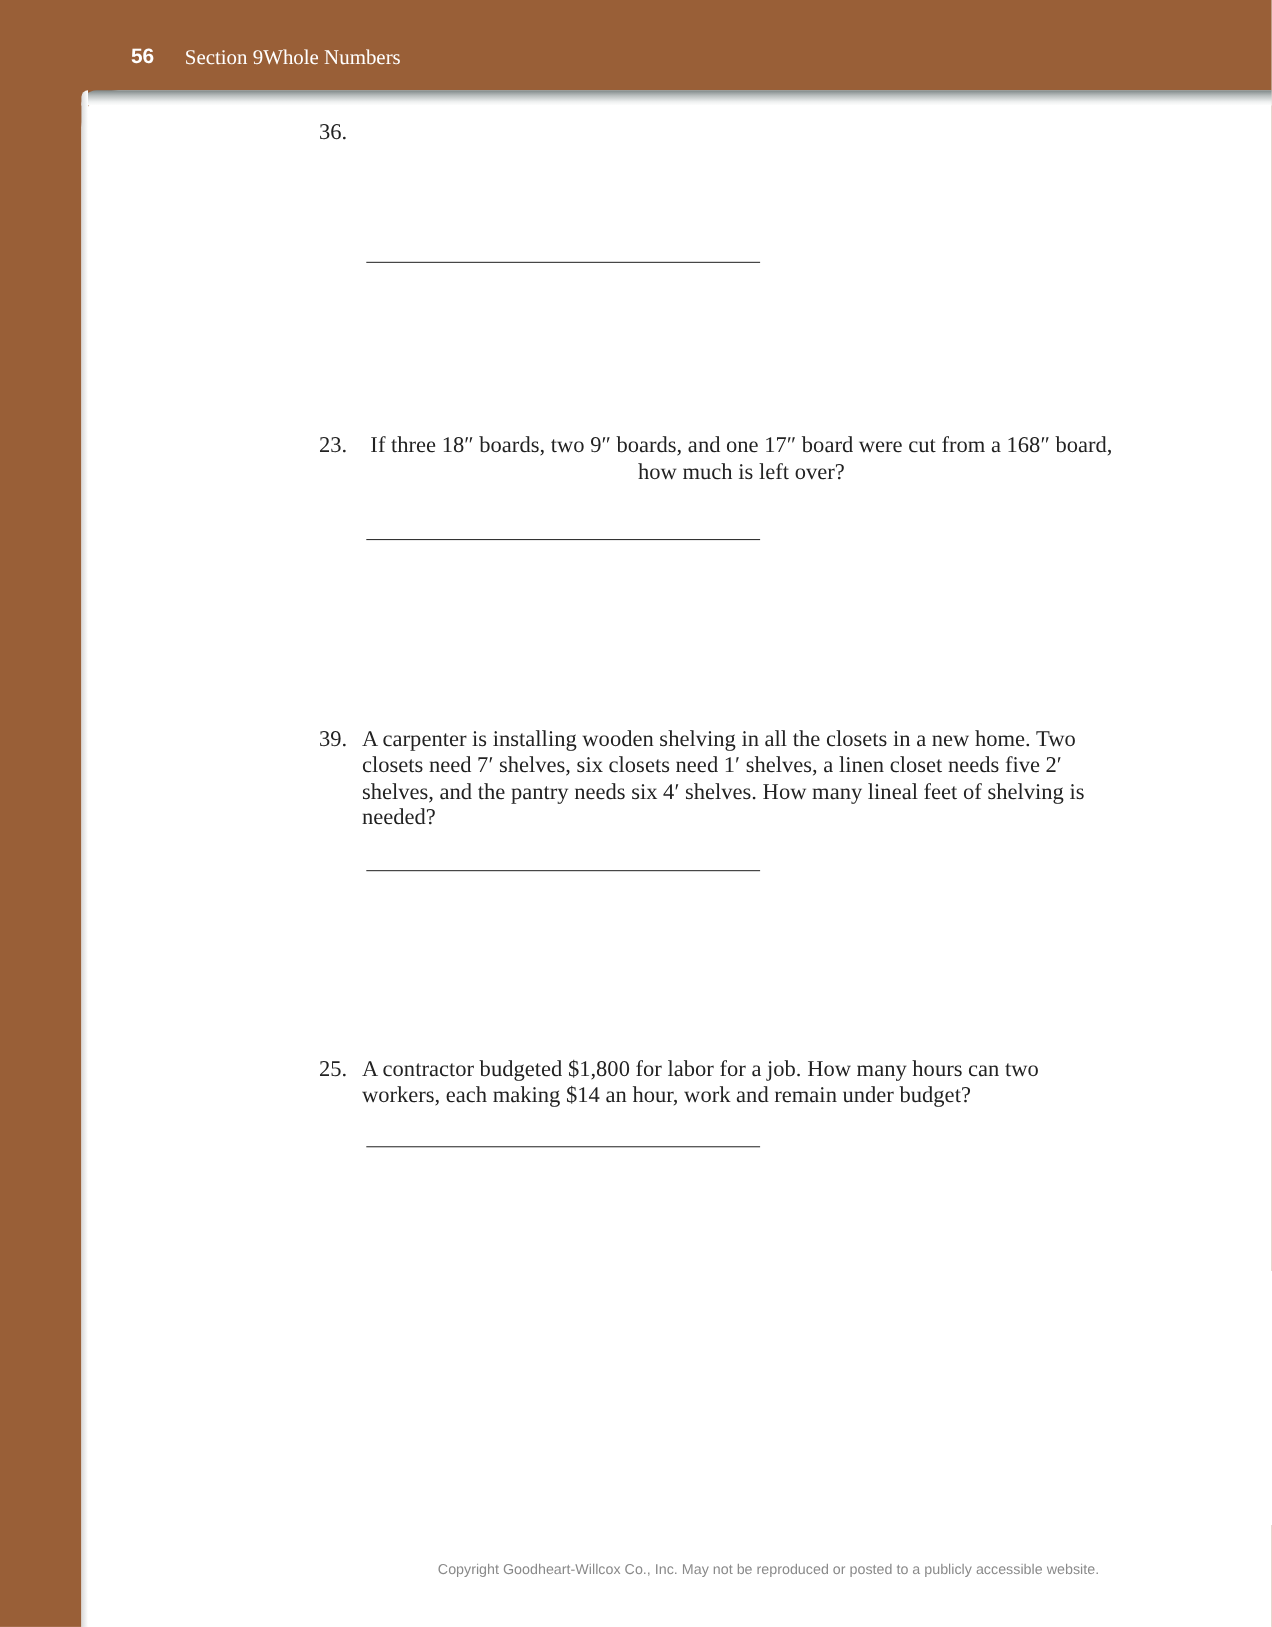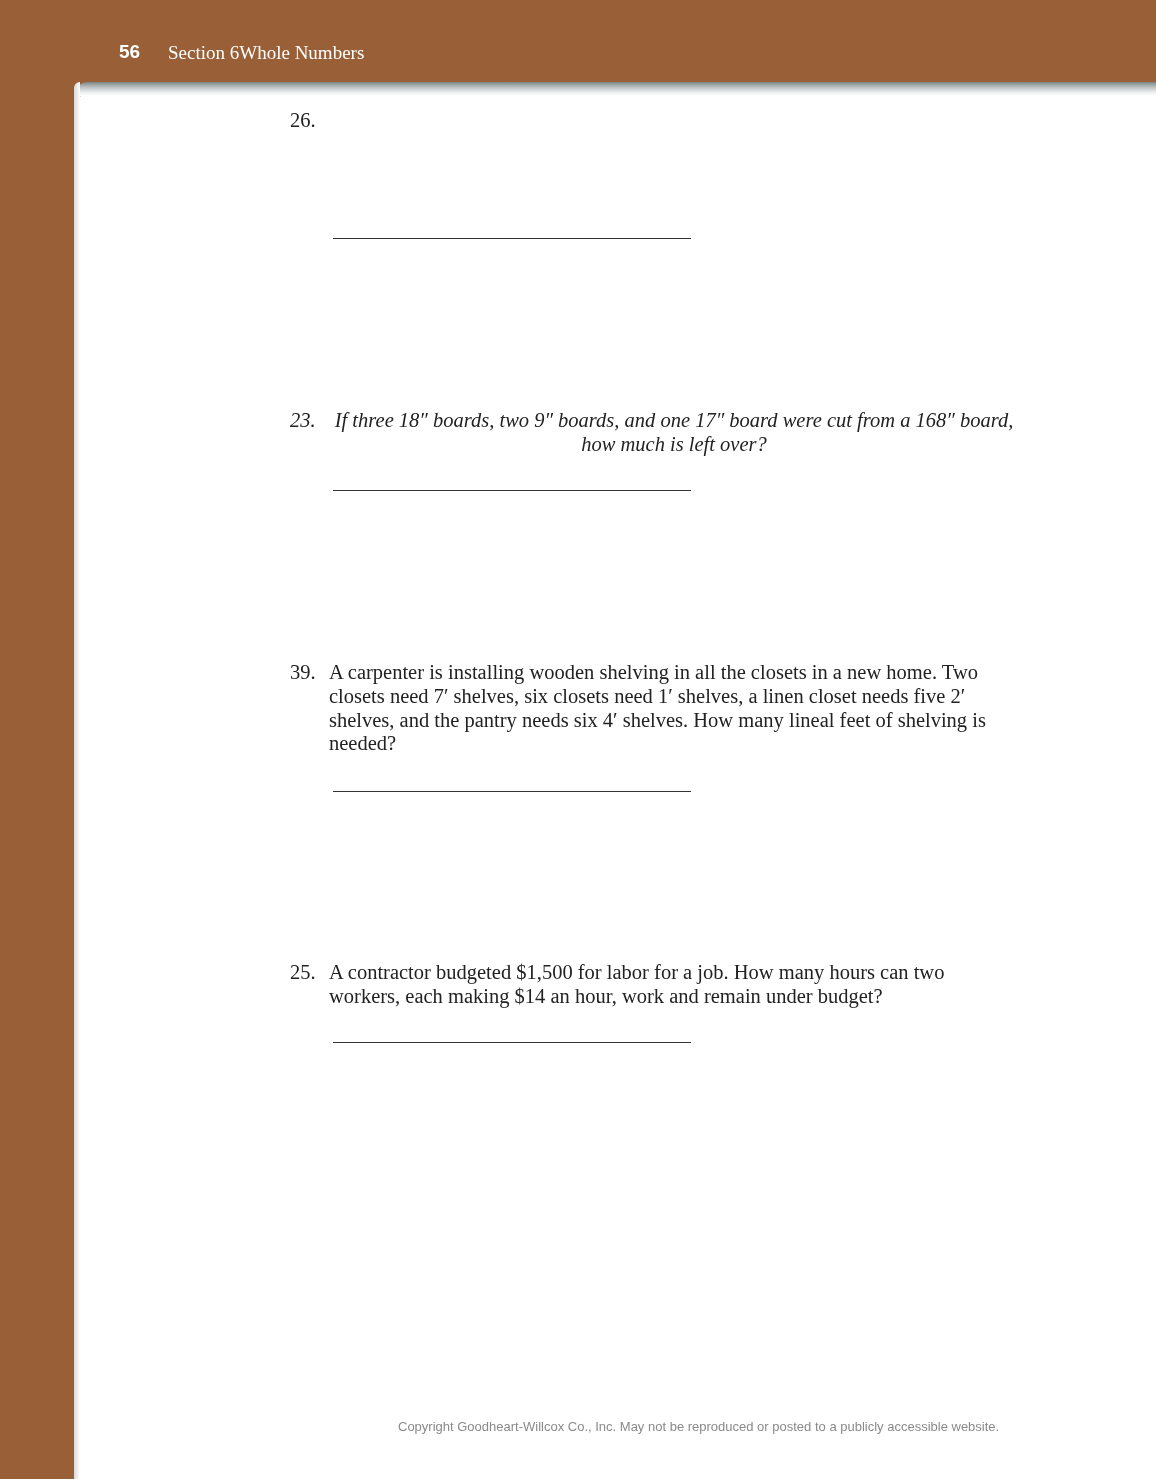--- a/index.html
+++ b/index.html
@@ -52,41 +52,41 @@
       position: absolute; left: 398px; top: 1419px;
       font-family: "Liberation Sans", "DejaVu Sans", sans-serif;
       font-size: 13px; color: #8a8a8a;
     }
   </style>
 </head>
 <body>
 
 <div class="header">
   <span class="page-num">56</span>
-  <span class="section"><span>Section 6</span><span class="title">Whole Numbers</span></span>
+  <span class="section"><span>Section 9</span><span class="title">Whole Numbers</span></span>
 </div>
 
 <div class="page"></div>
 
 <div class="problem" style="top:109px;">
-  <span class="num">26.</span>
+  <span class="num">36.</span>
 </div>
 <div class="answer-line" style="top:238px;"></div>
 
-<div class="problem" style="top:409px;font-style:italic;">
+<div class="problem" style="top:394px;">
   <span class="num">23.</span>
   <span class="text" style="width:690px;text-align:center;">If three 18″ boards, two 9″ boards, and one 17″ board were cut from a 168″ board, how much is left over?</span>
 </div>
 <div class="answer-line" style="top:490px;"></div>
 
 <div class="problem" style="top:661px;">
   <span class="num">39.</span>
   <span class="text" style="width:665px;">A carpenter is installing wooden shelving in all the closets in a new home. Two closets need 7′ shelves, six closets need 1′ shelves, a linen closet needs five 2′ shelves, and the pantry needs six 4′ shelves. How many lineal feet of shelving is needed?</span>
 </div>
 <div class="answer-line" style="top:791px;"></div>
 
 <div class="problem" style="top:961px;">
   <span class="num">25.</span>
-  <span class="text" style="width:660px;">A contractor budgeted $1,500 for labor for a job. How many hours can two workers, each making $14 an hour, work and remain under budget?</span>
+  <span class="text" style="width:660px;">A contractor budgeted $1,800 for labor for a job. How many hours can two workers, each making $14 an hour, work and remain under budget?</span>
 </div>
 <div class="answer-line" style="top:1042px;"></div>
 
 <div class="copyright">Copyright Goodheart-Willcox Co., Inc. May not be reproduced or posted to a publicly accessible website.</div>
 
 </body></html>

